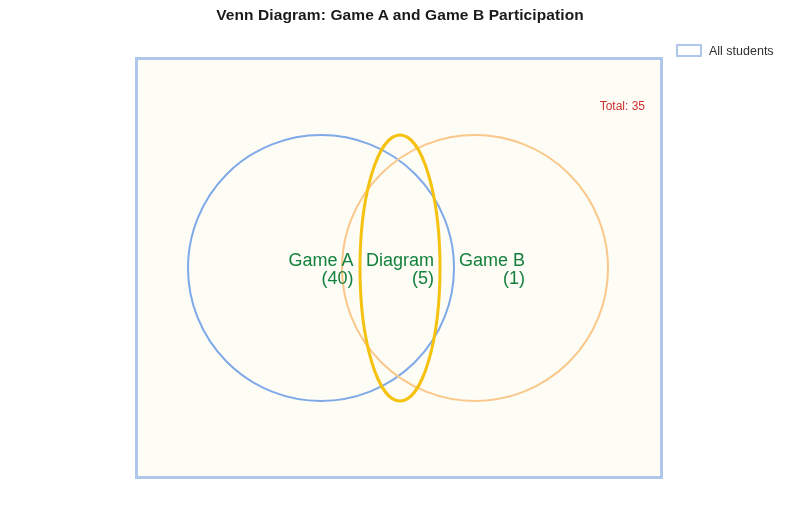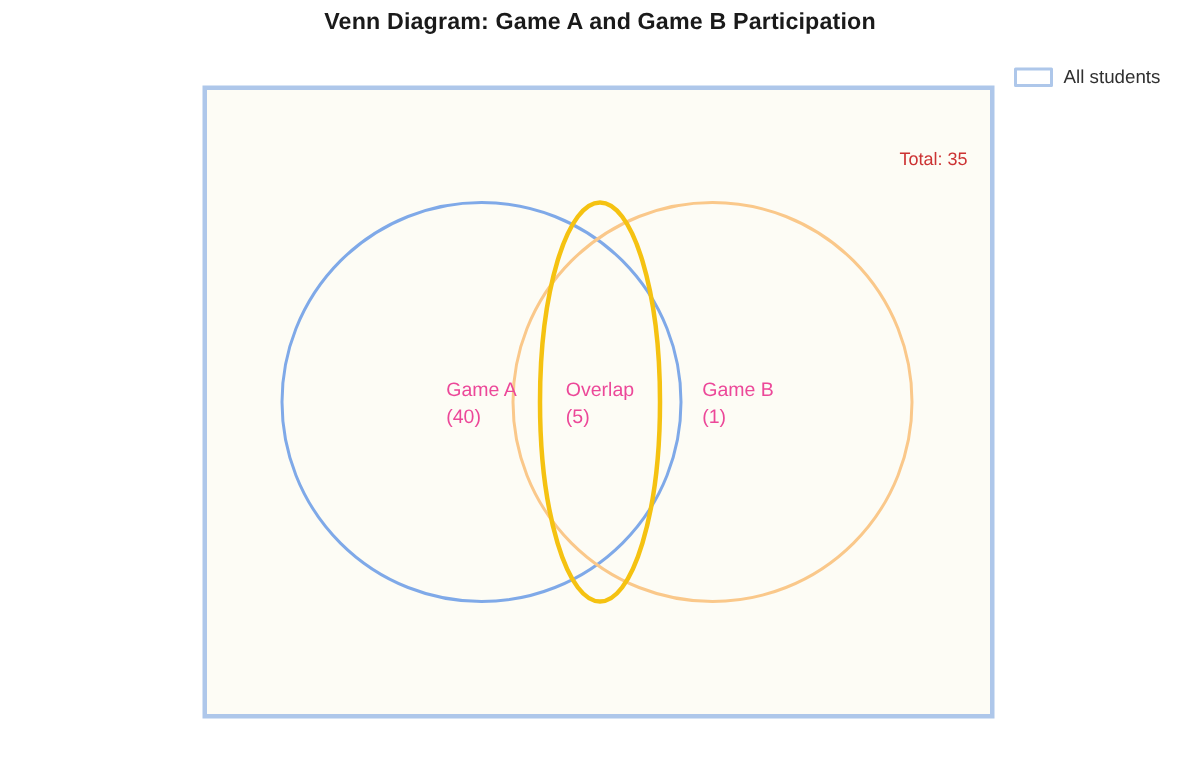--- a/index.html
+++ b/index.html
@@ -29,23 +29,23 @@
     color: #1a1a1a;
     letter-spacing: 0.1px;
   }
   #venn-svg {
     position: absolute;
     left: 0;
     top: 0;
   }
   .region-label {
     position: absolute;
-    text-align: left;
-    color: #ec4899;
-    font-size: 13px;
+    text-align: right;
+    color: #15803d;
+    font-size: 18px;
     line-height: 18px;
     white-space: nowrap;
     transform: translate(-50%, 0);
   }
   .region-label .region-count {
     display: block;
   }
   #total-annotation {
     position: absolute;
     right: 155px;
@@ -53,21 +53,21 @@
     font-size: 12px;
     color: #cc3333;
     white-space: nowrap;
     margin-top: 40px;
   }
   #legend {
     position: absolute;
     left: 676px;
     top: 44px;
     display: flex;
-    align-items: center;
+    align-items: flex-start;
     gap: 7px;
   }
   #legend-swatch {
     width: 26px;
     height: 13px;
     background: #ffffff;
     border: 2px solid #aec7ea;
     box-sizing: border-box;
     border-radius: 1px;
   }
@@ -94,21 +94,21 @@
 
     <ellipse cx="400" cy="268" rx="40" ry="133" fill="none" stroke="#f5c211" stroke-width="3"></ellipse>
   </svg>
 
   <div class="region-label" style="left:321px; top:251px;">
     <span>Game A</span>
     <span class="region-count">(40)</span>
   </div>
 
   <div class="region-label" style="left:400px; top:251px;">
-    <span>Overlap</span>
+    <span>Diagram</span>
     <span class="region-count">(5)</span>
   </div>
 
   <div class="region-label" style="left:492px; top:251px;">
     <span>Game B</span>
     <span class="region-count">(1)</span>
   </div>
 
   <div id="total-annotation">Total: 35</div>
 

